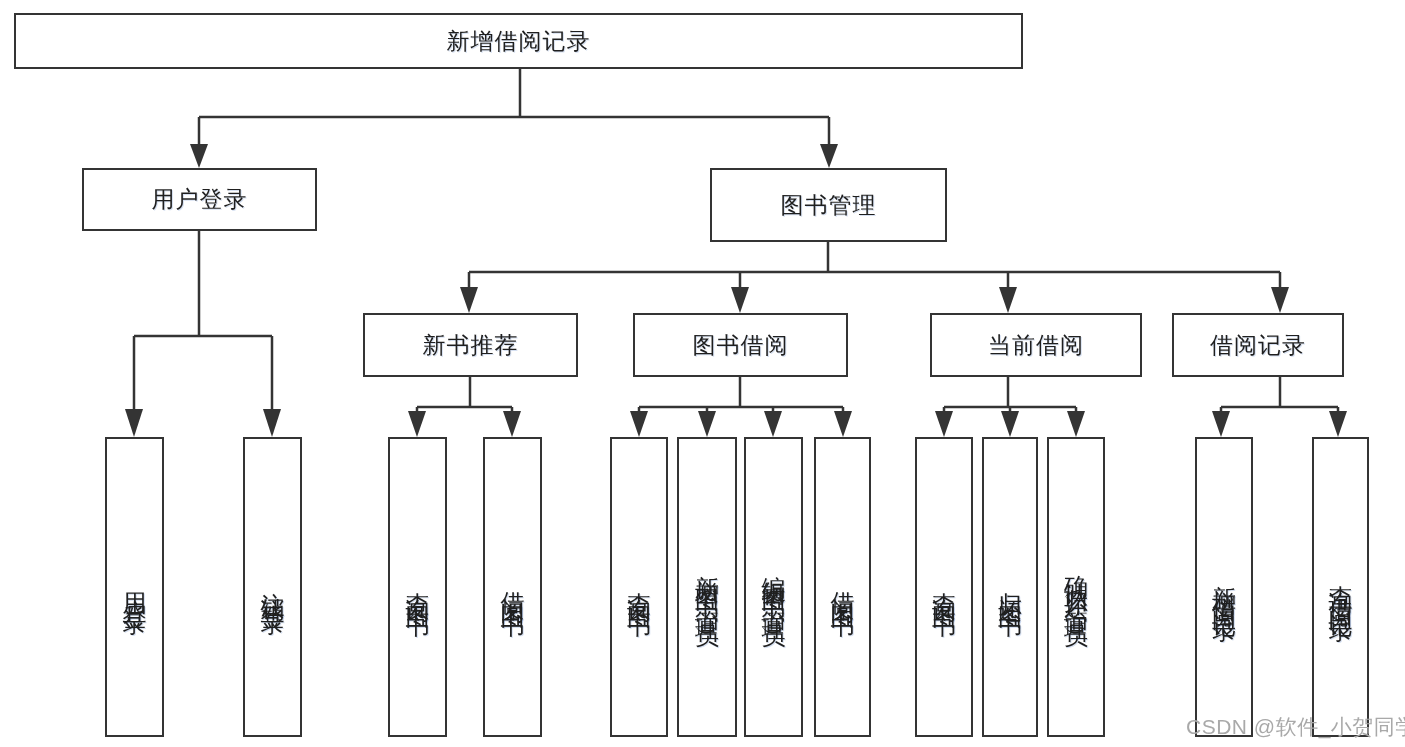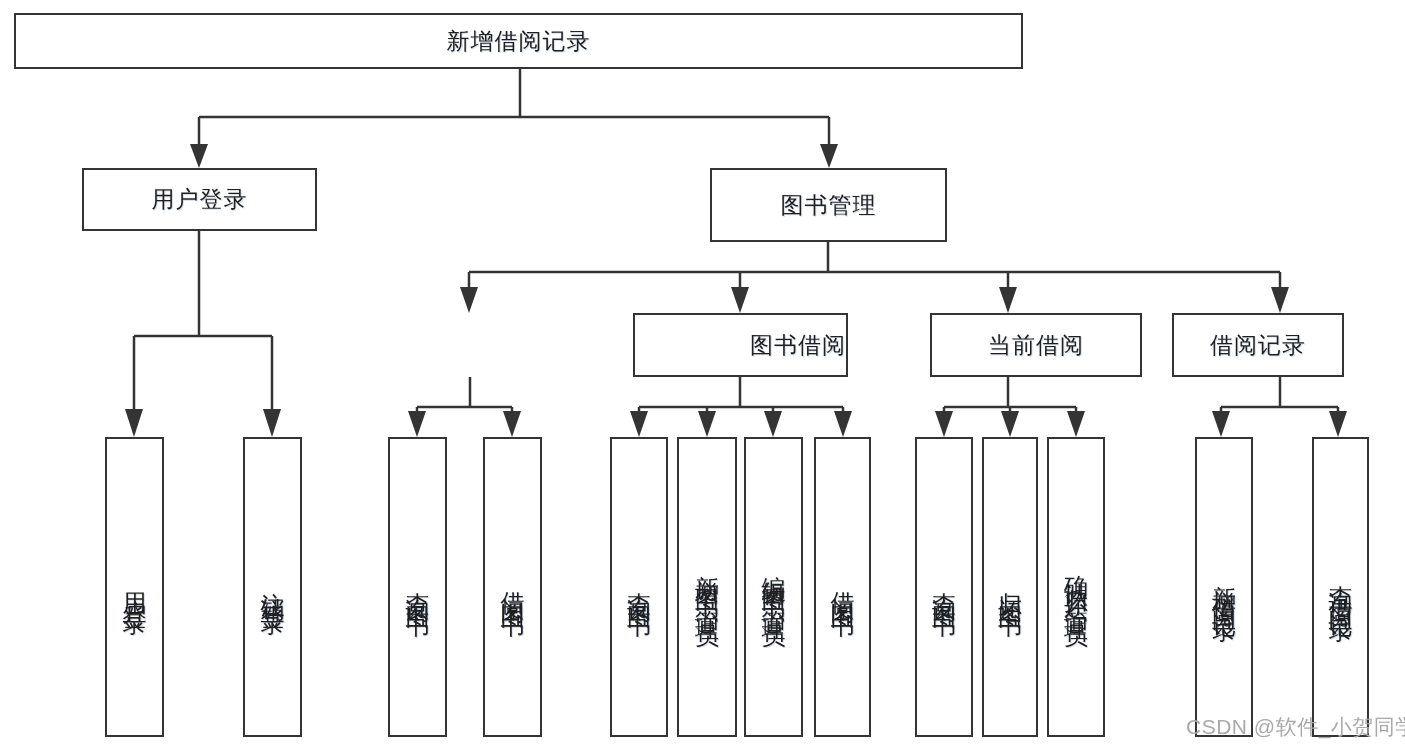--- a/index.html
+++ b/index.html
@@ -49,21 +49,21 @@
     line-height: 1;
     white-space: nowrap;
   }
   
   .n-root   { left: 14px;   top: 13px;  width: 1009px; height: 56px; }
   
   .n-login  { left: 82px;   top: 168px; width: 235px;  height: 63px; }
   .n-mgmt   { left: 710px;  top: 168px; width: 237px;  height: 74px; }
   
   .n-newbook { left: 363px;  top: 313px; width: 215px; height: 64px; }
-  .n-borrow  { left: 633px;  top: 313px; width: 215px; height: 64px; justify-content: flex-end; }
+  .n-borrow  { left: 633px;  top: 313px; width: 215px; height: 64px; }
   .n-current { left: 930px;  top: 313px; width: 212px; height: 64px; }
   .n-records { left: 1172px; top: 313px; width: 172px; height: 64px; }
   
   .leaf { top: 437px; height: 300px; width: 59px; }
   .l-user-0 { left: 105px; }
   .l-user-1 { left: 243px; }
   .l-new-0  { left: 388px; }
   .l-new-1  { left: 483px; }
   .l-bor-0  { left: 610px; width: 58px; }
   .l-bor-1  { left: 677px; width: 60px; }
@@ -137,20 +137,23 @@
     <span>新增借阅记录</span>
   </div>
 
   <div class="node hbox n-login">
     <span>用户登录</span>
   </div>
   <div class="node hbox n-mgmt">
     <span>图书管理</span>
   </div>
 
+  <div class="node hbox n-newbook">
+    <span>新书推荐</span>
+  </div>
   <div class="node hbox n-borrow">
     <span>图书借阅</span>
   </div>
   <div class="node hbox n-current">
     <span>当前借阅</span>
   </div>
   <div class="node hbox n-records">
     <span>借阅记录</span>
   </div>
 

